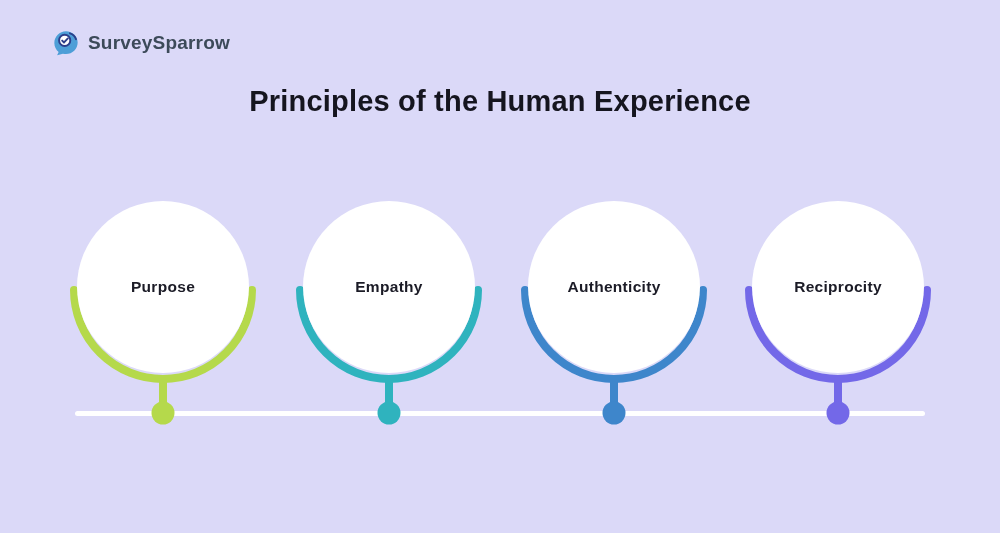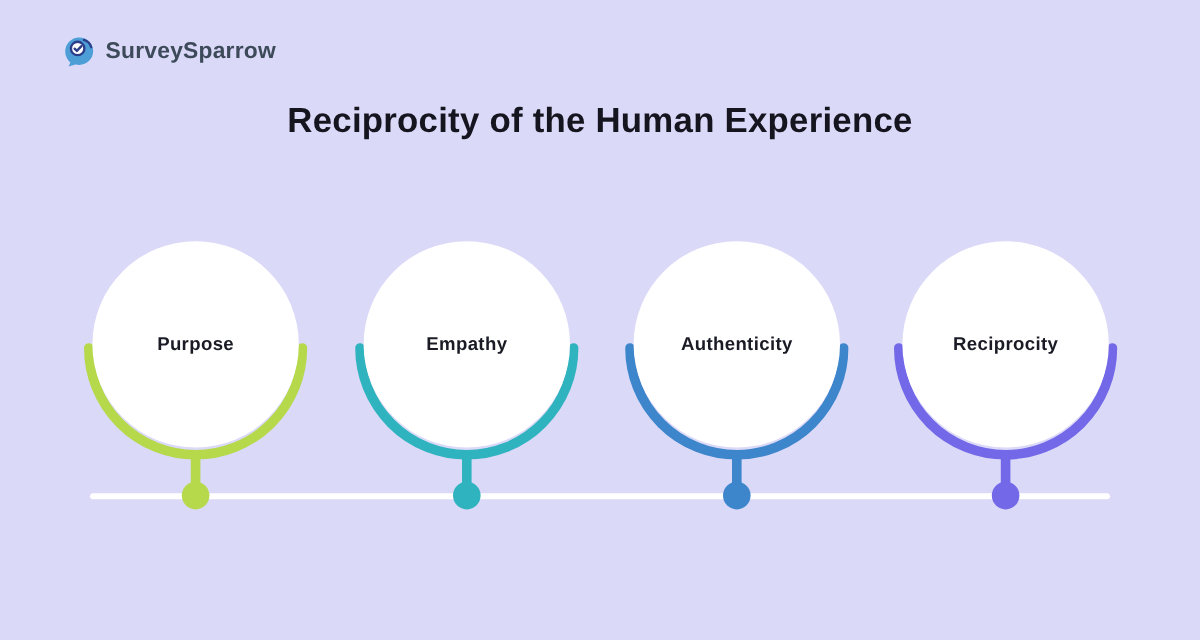--- a/index.html
+++ b/index.html
@@ -77,21 +77,21 @@
   <div class="logo">
     <svg width="28" height="28" viewBox="0 0 30 30" aria-hidden="true">
       <path d="M15 2.5 C8.1 2.5 2.5 8.1 2.5 15 c0 3.9 1.8 7.4 4.6 9.7 L5.5 28.2 l6.2 -1.7 c1.1 0.3 2.2 0.4 3.3 0.4 6.9 0 12.5 -5.6 12.5 -12.4 C27.5 8.1 21.9 2.5 15 2.5 Z" fill="#4D9ED7"></path>
       <path d="M19.2 4.6 c3.2 0.9 5.6 3.3 6.5 6.5" fill="none" stroke-width="2" stroke-linecap="round" stroke="#2C3E8A"></path>
       <circle cx="13.6" cy="12.2" r="6" fill="#FFFFFF" stroke-width="2.1" stroke="#2C3E8A"></circle>
       <path d="M10.9 12.4 l2 2 l4.1 -4.3" fill="none" stroke-width="2.1" stroke-linecap="round" stroke-linejoin="round" stroke="#2C3E8A"></path>
     </svg>
     <span class="logo-text">SurveySparrow</span>
   </div>
 
-  <h1 class="title">Reciprocity of the Human Experience</h1>
+  <h1 class="title">Principles of the Human Experience</h1>
 
   <div class="baseline"></div>
 
   <div class="item item-1">
     <svg width="220" height="240" viewBox="0 0 220 240">
       <path d="M 21 100 A 89 89 0 0 0 199 100" fill="none" stroke-width="8" stroke-linecap="round" stroke="#2FB3BE"></path>
       <line x1="110" y1="187" x2="110" y2="218" stroke-width="8" stroke="#2FB3BE"></line>
       <circle cx="110" cy="97" r="86" fill="#FFFFFF"></circle>
       <circle cx="110" cy="223" r="11.5" fill="#2FB3BE"></circle>
       <text x="110" y="102" text-anchor="middle">Empathy</text>

